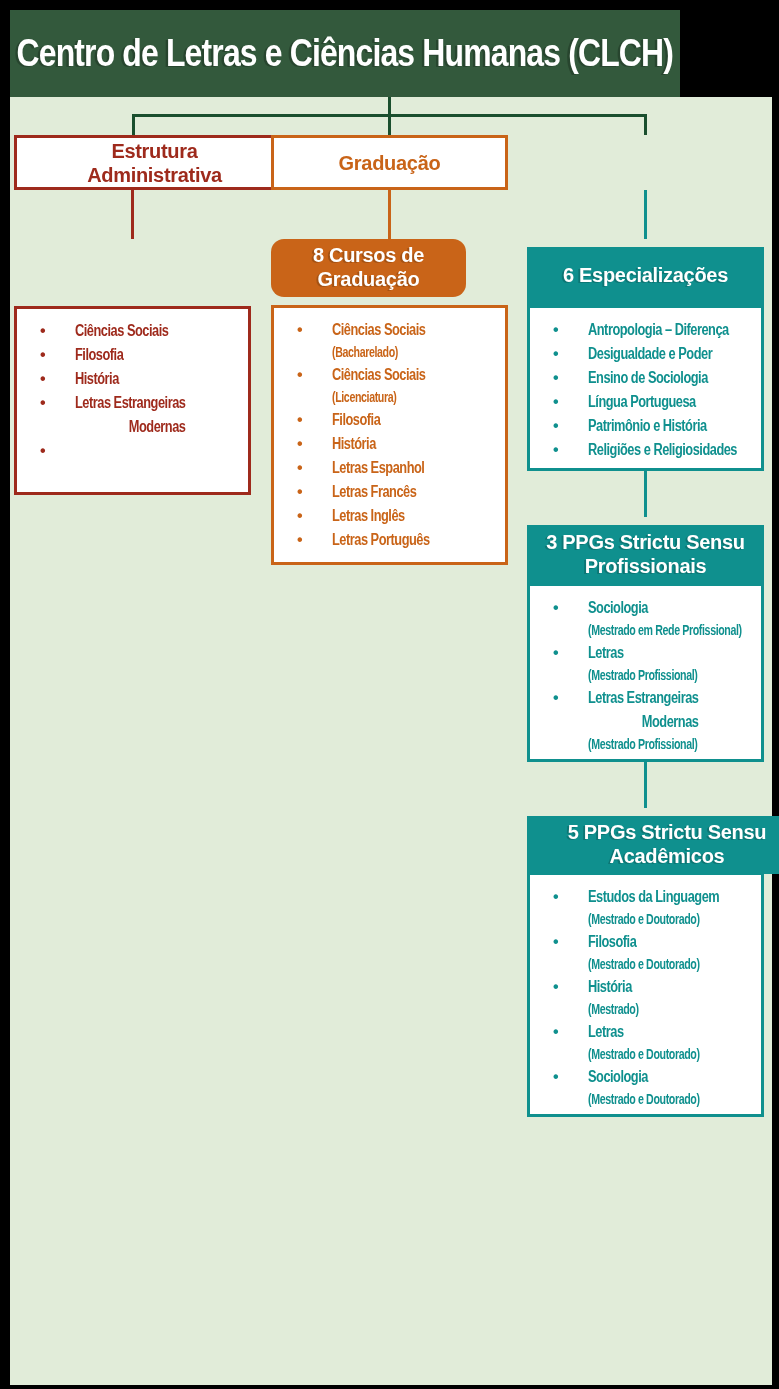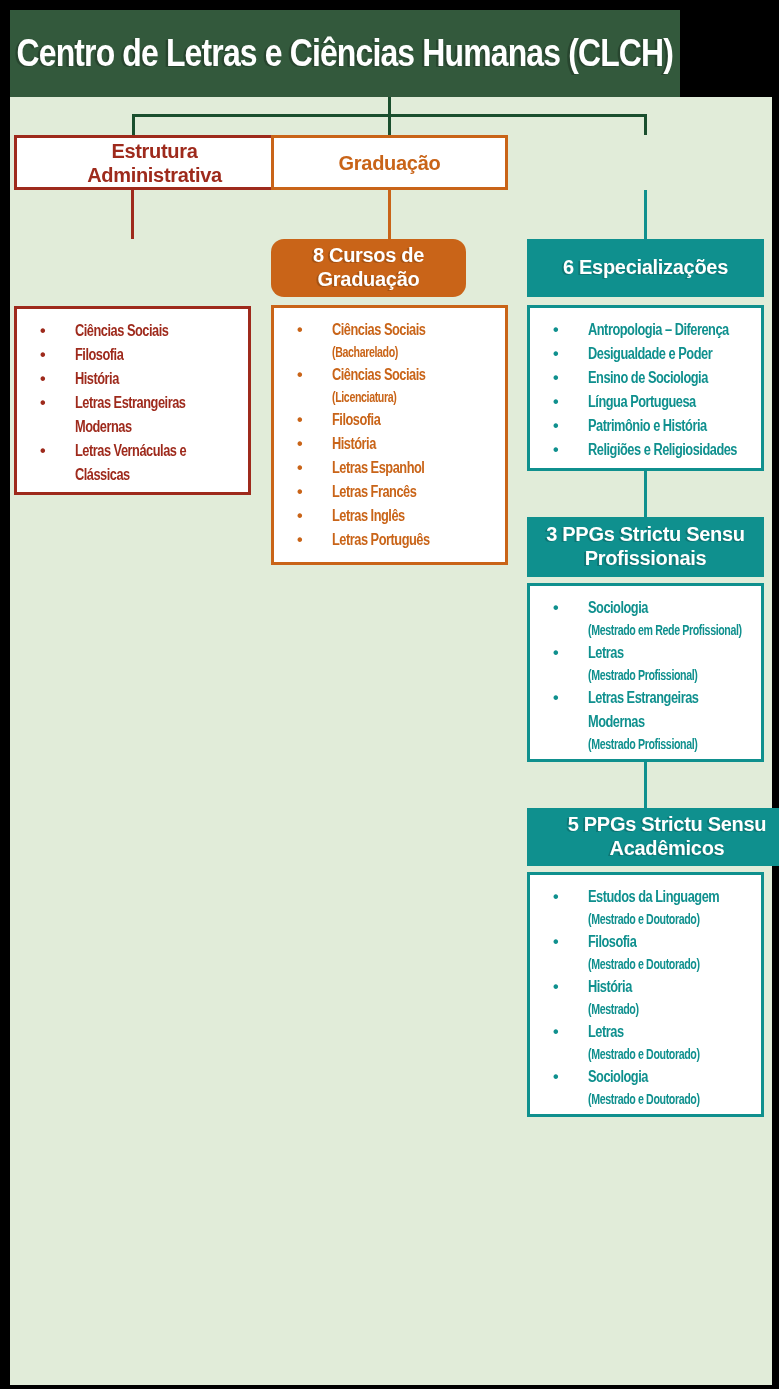--- a/index.html
+++ b/index.html
@@ -35,33 +35,33 @@
   .topbox.red    { border-color:var(--red,#9E2A1C);   color:var(--red,#9E2A1C); }
   .topbox.orange { border-color:var(--orange,#C96418); color:var(--orange,#C96418); }
   .topbox.teal   { border-color:var(--teal,#0F908E);  color:var(--teal,#0F908E); }
 
   .sechdr {
     color:#fff; font-size:20px; line-height:1.18; letter-spacing:-0.3px;
     text-shadow:-2px 1px 0 rgba(0,0,0,0.18);
   }
   .sechdr.red    { background:var(--red,#9E2A1C); }
   .sechdr.orange { background:var(--orange,#C96418); }
-  .sechdr.teal   { background:var(--teal,#0F908E); }
+  .sechdr.teal   { background:var(--teal,#0F908E);margin-top:8px; }
 
   .listbox {
     position:absolute; box-sizing:border-box; background:#fff; border:3px solid;
   }
   .listbox.red    { border-color:var(--red,#9E2A1C);   color:var(--red,#9E2A1C); }
   .listbox.orange { border-color:var(--orange,#C96418); color:var(--orange,#C96418); }
   .listbox.teal   { border-color:var(--teal,#0F908E);  color:var(--teal,#0F908E); }
 
   .listbox ul { list-style:none; margin:0; padding:10px 4px 0 23px; }
   li.item { display:flex; align-items:flex-start; }
   .bullet { flex:0 0 35px; font-size:16px; line-height:24px; font-weight:bold; }
-  .item-body { display:flex; flex-direction:column; align-items:flex-start; min-width:0; }
+  .item-body { display:flex; flex-direction:column; align-items:flex-start; min-width:0;text-align:right; }
   .item-text {
     font-size:16px; line-height:24px; font-weight:bold; letter-spacing:-0.6px;
     white-space:pre; transform:scaleX(0.8); transform-origin:0 0;
   }
   .item-sub {
     font-size:14px; line-height:21px; font-weight:bold; letter-spacing:-0.5px;
     white-space:pre; transform:scaleX(0.76); transform-origin:0 0;
   }
 </style>
 </head>
@@ -121,24 +121,20 @@
         </li>
         <li class="item">
           <span class="bullet">•</span>
           <span class="item-body">
             <span class="item-text">Letras Estrangeiras
 Modernas</span>
           </span>
         </li>
         <li class="item">
           <span class="bullet">•</span>
-          <span class="item-body">
-            <span class="item-text">Letras Vernáculas e
-Clássicas</span>
-          </span>
         </li>
       </ul>
   </div>
   <div class="listbox orange" style="left:271px; top:305px; width:237px; height:260px;">
     <ul>
         <li class="item">
           <span class="bullet">•</span>
           <span class="item-body">
             <span class="item-text">Ciências Sociais</span>
             <span class="item-sub">(Bacharelado)</span>

